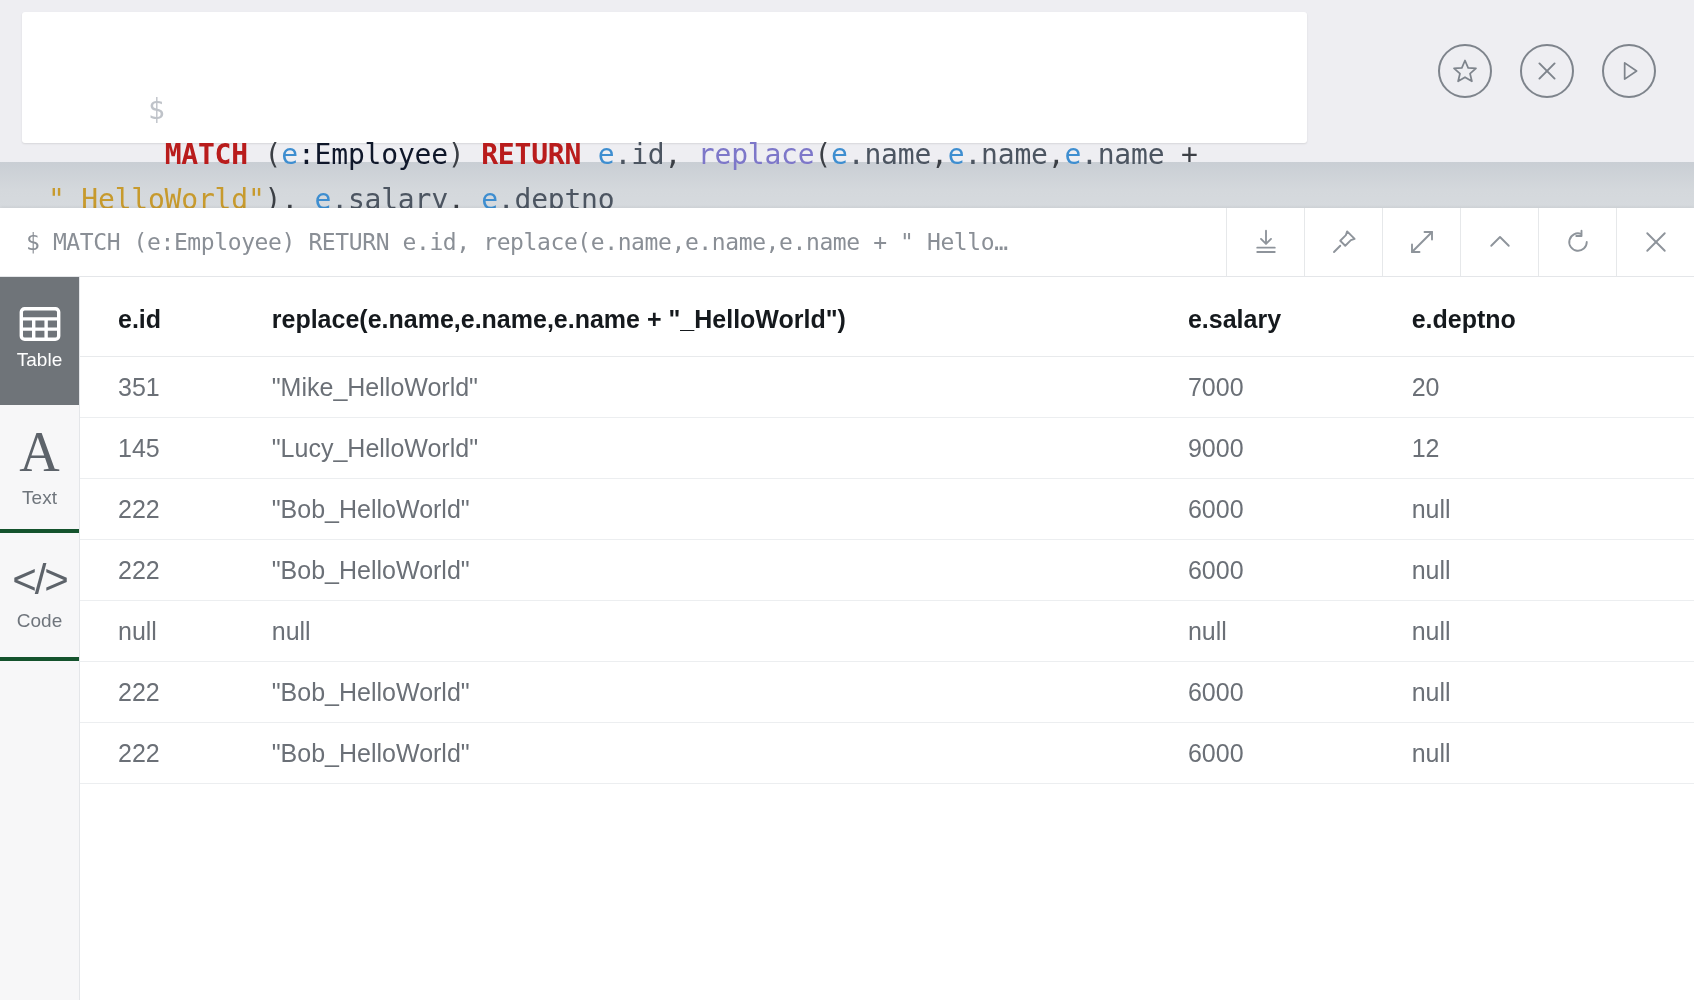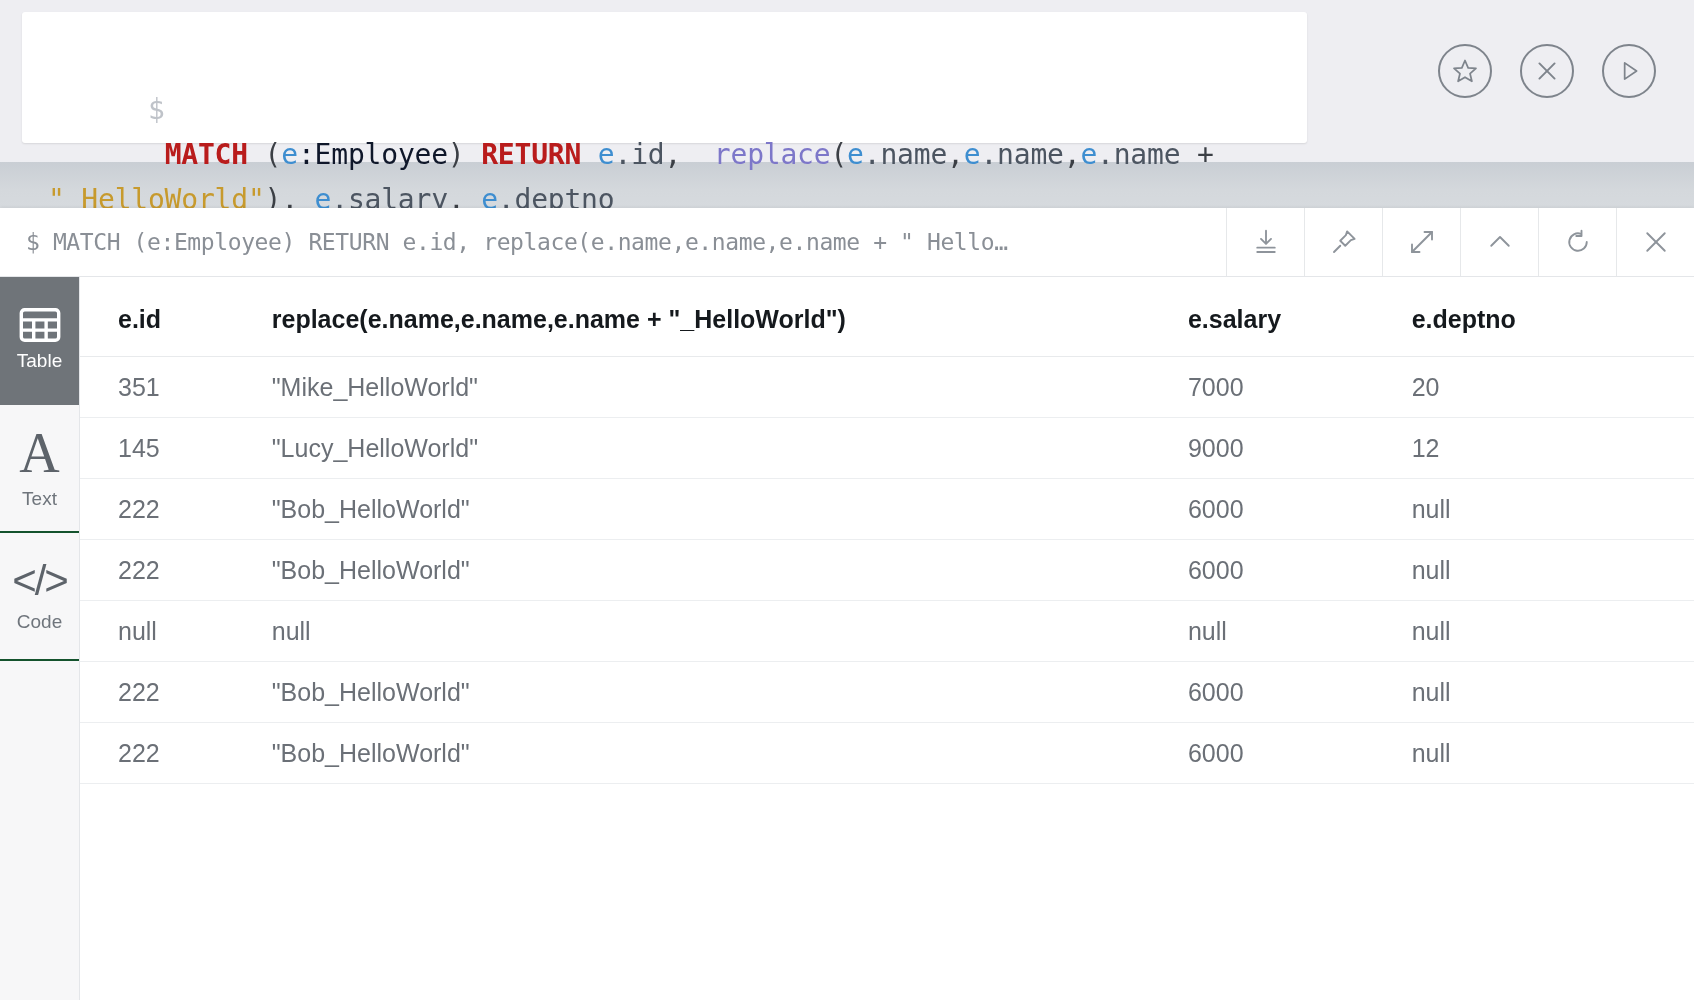--- a/index.html
+++ b/index.html
@@ -41,21 +41,21 @@
     letter-spacing: -0.2px;
     white-space: pre-wrap;
     word-break: break-word;
   }
   .cy-prompt   { color: #bfc3c9; }
   .cy-keyword  { color: #b91c1c; font-weight: bold; }
   .cy-var      { color: #3e8ed0; }
   .cy-label    { color: #0f172a; }
   .cy-punct    { color: #3b3f45; }
   .cy-prop     { color: #4c5561; }
-  .cy-func     { color: #7d77c9; margin-left: 16px; }
+  .cy-func     { color: #7d77c9; }
   .cy-string   { color: #c79a2d; }
 
   .editor-actions {
     position: absolute;
     right: 20px;
     top: 0;
     height: 142px;
     display: flex;
     align-items: center;
     gap: 28px;
@@ -143,21 +143,21 @@
   .view-item {
     height: 128px;
     display: flex;
     flex-direction: column;
     align-items: center;
     justify-content: center;
     gap: 8px;
     color: #6f757c;
     font-size: 19px;
     cursor: pointer;
-    border-bottom: 2px solid #14532d;
+    border-bottom: 4px solid #14532d;
     box-sizing: border-box;
   }
   .view-item.active {
     background: #6f7479;
     color: #ffffff;
     border-bottom-color: #6f7479;
   }
   .view-item .glyph-A {
     font-family: "Liberation Serif", "DejaVu Serif", serif;
     font-size: 56px;

